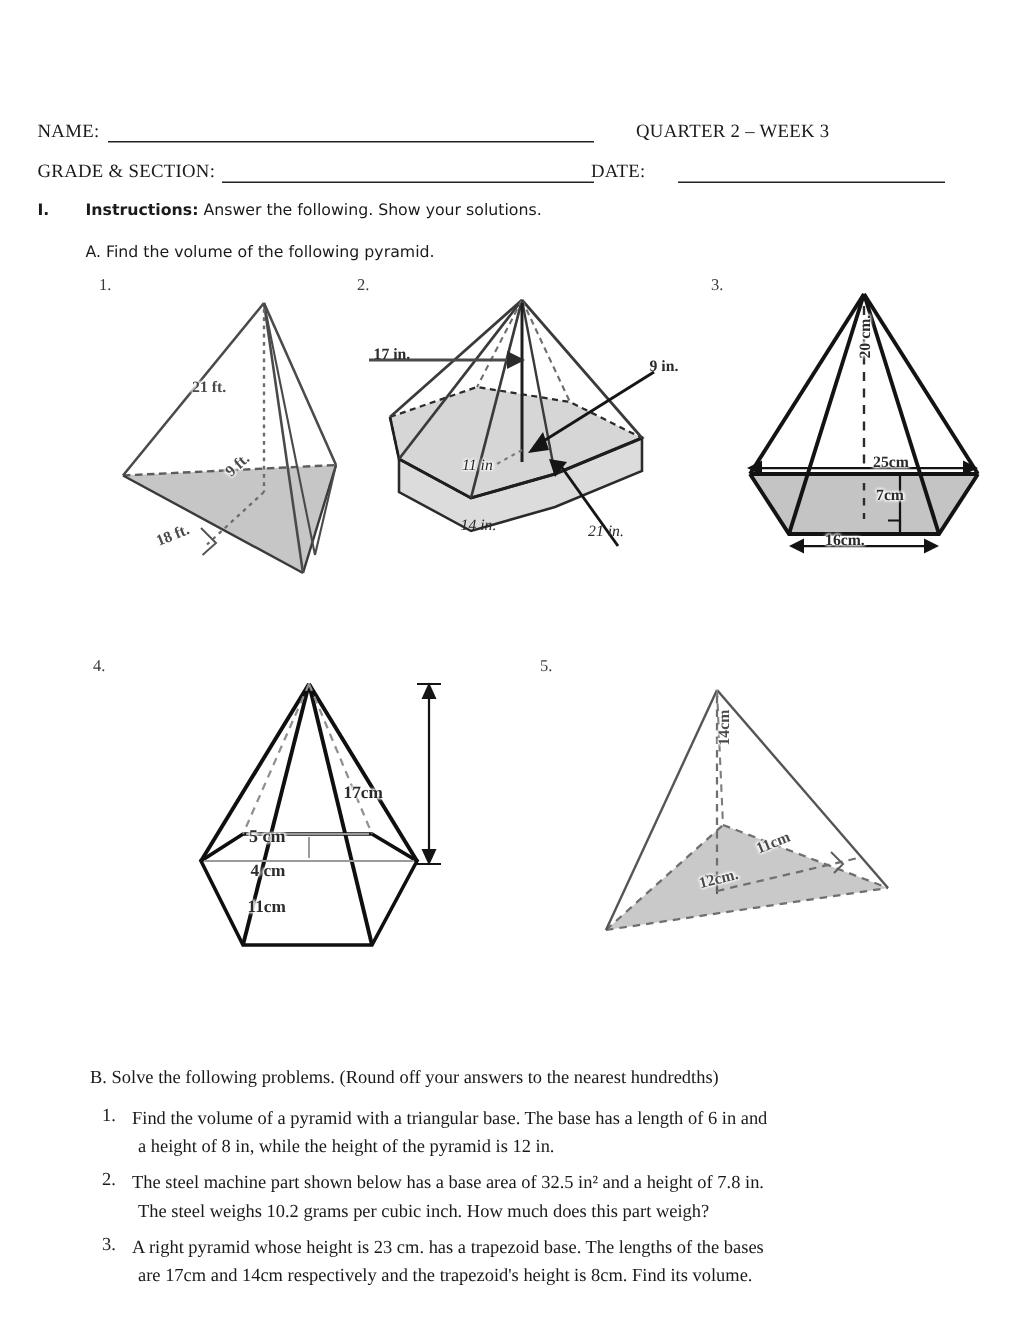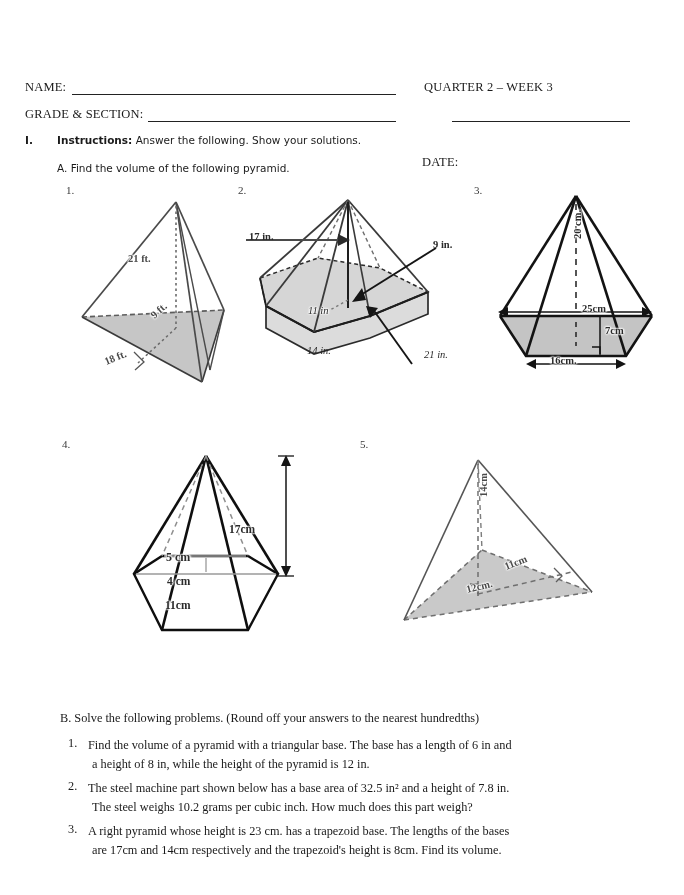--- a/index.html
+++ b/index.html
@@ -90,21 +90,21 @@
 <body>
 
 <div id="page">
 
   <div class="hdr-label" style="left:25px; top:80px;">NAME:</div>
   <div class="rule" style="left:72px; top:94px; width:324px;"></div>
   <div class="hdr-label" style="left:424px; top:80px;">QUARTER 2 – WEEK 3</div>
 
   <div class="hdr-label" style="left:25px; top:107px;">GRADE &amp; SECTION:</div>
   <div class="rule" style="left:148px; top:121px; width:248px;"></div>
-  <div class="hdr-label" style="left:422px; top:107px;margin-top:48px;">DATE:</div>
+  <div class="hdr-label" style="left:394px; top:107px;">DATE:</div>
   <div class="rule" style="left:452px; top:121px; width:178px;"></div>
 
   <div class="roman" style="left:25px; top:134px;">I.</div>
   <div class="instr-row" style="left:57px; top:134px;">
     <b>Instructions:</b><span> Answer the following. Show your solutions.</span>
   </div>
   <div class="instr-row" style="left:57px; top:162px;">A. Find the volume of the following pyramid.</div>
 
   <div class="fignum" style="left:66px; top:184px;">1.</div>
   <div class="fignum" style="left:238px; top:184px;">2.</div>
@@ -170,21 +170,21 @@
       <polygon points="110,92 100,106 114,104" fill="#151515"></polygon>
 
       <path d="M160,168 L120,112" stroke="#151515" stroke-width="1.9" fill="none"></path>
       <polygon points="114,110 126,112 118,122" fill="#151515"></polygon>
     </svg>
   </div>
   <div class="dim" style="left:249px; top:231px;">17 in.</div>
   <div class="dim" style="left:433px; top:239px;">9 in.</div>
   <div class="dim ital halo" style="left:308px; top:305px;">11 in</div>
   <div class="dim ital" style="left:307px; top:345px;">14 in.</div>
-  <div class="dim ital" style="left:424px; top:349px;text-align:right;">21 in.</div>
+  <div class="dim ital" style="left:392px; top:349px;text-align:right;">21 in.</div>
 
   <div class="fig" style="left:492px; top:190px; width:172px; height:180px;">
     <svg width="172" height="180" viewBox="0 0 172 180">
 
       <polygon points="8,126 34,166 134,166 160,126" fill="#c4c4c4" stroke="none"></polygon>
 
       <path d="M8,126 L34,166 L134,166 L160,126" fill="none" stroke="#131313" stroke-width="2.6"></path>
       <path d="M8,126 L160,126" fill="none" stroke="#131313" stroke-width="2.6"></path>
 
       <path d="M84,6 L8,126" stroke="#131313" stroke-width="2.6" fill="none"></path>
@@ -202,21 +202,21 @@
       <path d="M108,127 L108,164" stroke="#131313" stroke-width="1.5" fill="none"></path>
       <path d="M100,157 L108,157 L108,166" stroke="#131313" stroke-width="1.4" fill="none"></path>
 
       <path d="M42,174 L126,174" stroke="#131313" stroke-width="1.5" fill="none"></path>
       <polygon points="44,169 34,174 44,179" fill="#131313"></polygon>
       <polygon points="124,169 134,174 124,179" fill="#131313"></polygon>
     </svg>
   </div>
   <div class="dim halo" style="left:572px; top:239px; transform:rotate(-90deg); transform-origin:left top;">20 cm.</div>
   <div class="dim halo" style="left:582px; top:303px;">25cm</div>
-  <div class="dim halo" style="left:605px; top:325px;">7cm</div>
+  <div class="dim halo" style="left:584px; top:325px;">7cm</div>
   <div class="dim halo" style="left:550px; top:355px;">16cm.</div>
 
   <div class="fig" style="left:128px; top:452px; width:160px; height:190px;">
     <svg width="160" height="190" viewBox="0 0 160 190">
 
       <polygon points="6,122 34,178 120,178 150,122 120,104 34,104" fill="#ffffff" stroke="#0f0f0f" stroke-width="2.4"></polygon>
 
       <path d="M78,4 L6,122" stroke="#0f0f0f" stroke-width="2.6" fill="none"></path>
       <path d="M78,4 L150,122" stroke="#0f0f0f" stroke-width="2.6" fill="none"></path>
       <path d="M78,4 L34,178" stroke="#0f0f0f" stroke-width="2.6" fill="none"></path>

